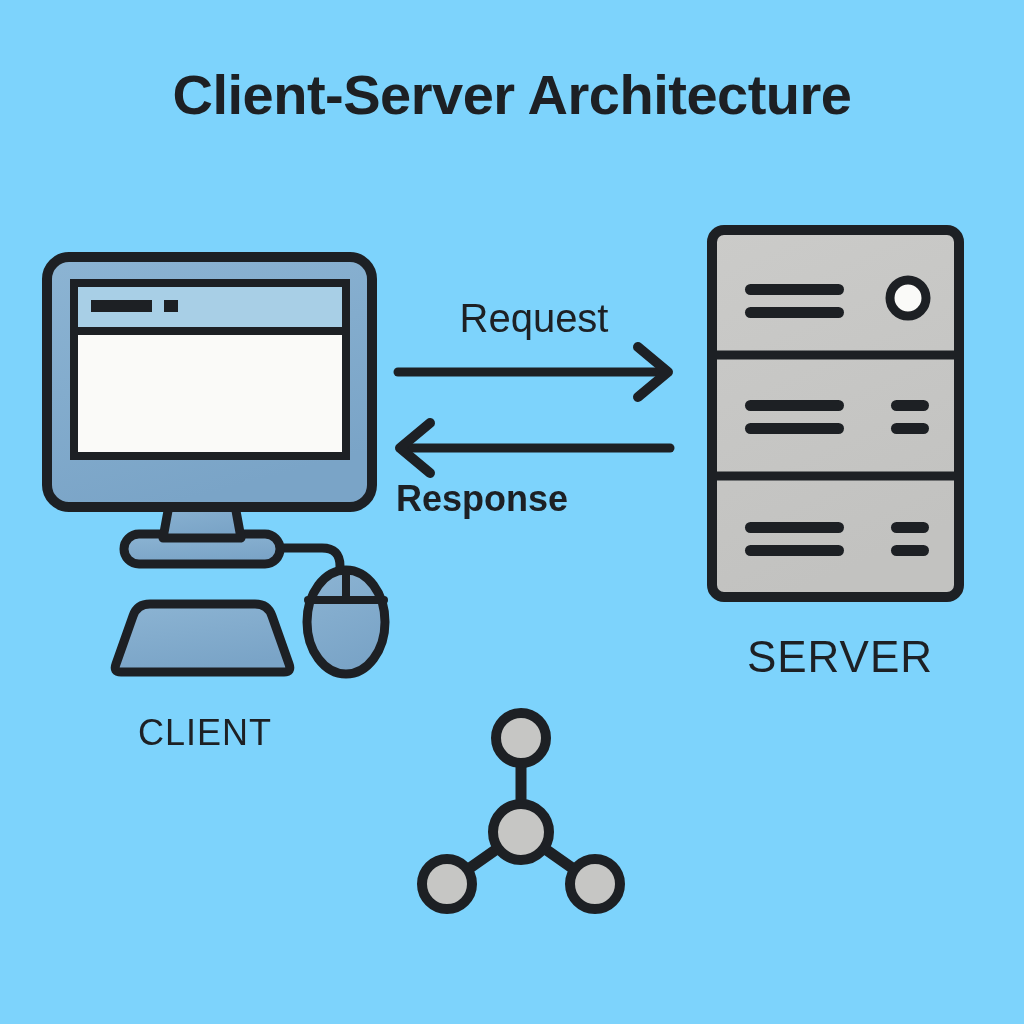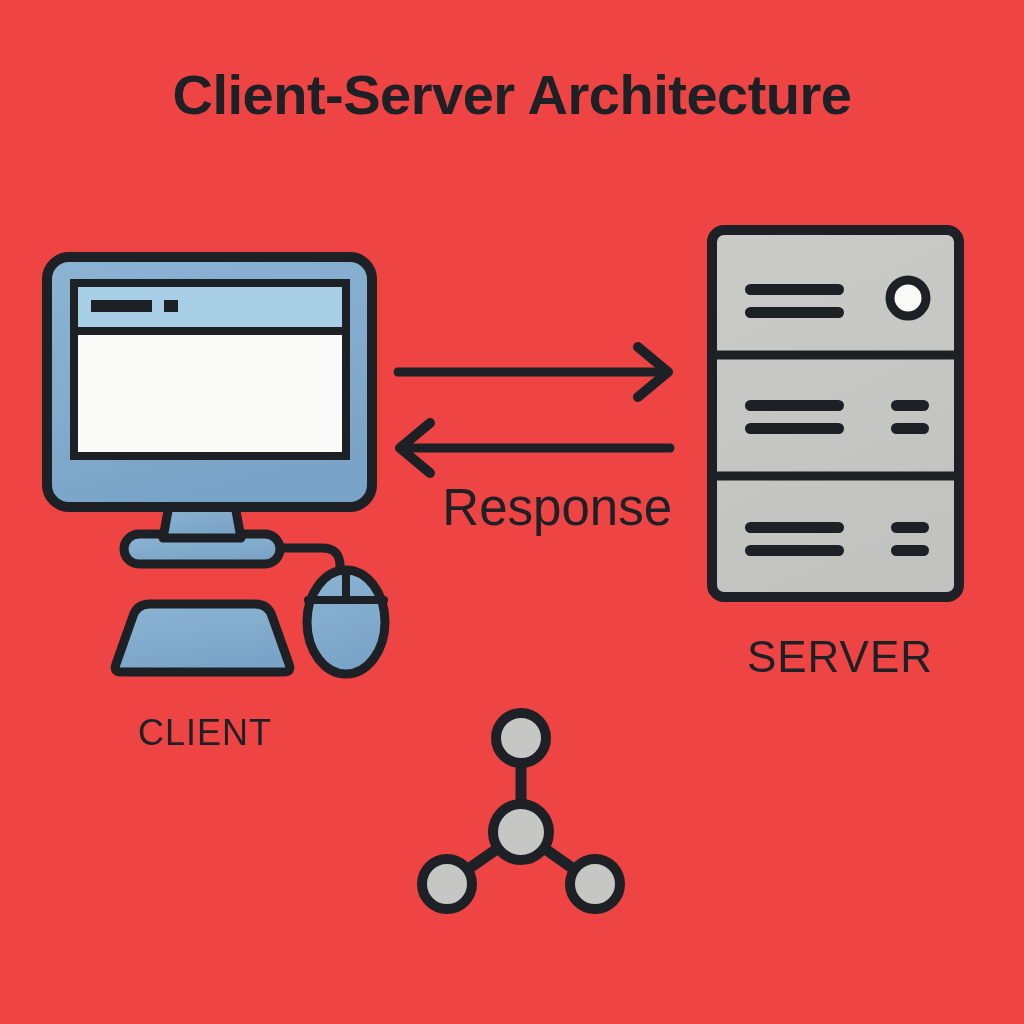--- a/index.html
+++ b/index.html
@@ -11,21 +11,21 @@
     width: 1024px;
     height: 1024px;
     background: #f4f3ef;
     font-family: "Liberation Sans", sans-serif;
     overflow: hidden;
   }
   #canvas {
     position: relative;
     width: 1024px;
     height: 1024px;
-    background: #ef4444;
+    background: #7dd3fc;
   }
   #diagram-svg {
     position: absolute;
     left: 0;
     top: 0;
     width: 1024px;
     height: 1024px;
     display: block;
   }
   .txt {
@@ -48,23 +48,23 @@
     top: 296px;
     width: 276px;
     text-align: center;
     font-size: 40px;
     font-weight: 400;
   }
   #response-label {
     left: 396px;
     top: 478px;
     width: 276px;
-    text-align: right;
-    font-size: 51px;
-    font-weight: 400;
+    text-align: left;
+    font-size: 36px;
+    font-weight: 700;
   }
   #client-label {
     left: 40px;
     top: 712px;
     width: 330px;
     text-align: center;
     font-size: 36px;
     font-weight: 400;
     letter-spacing: 1px;
   }
@@ -166,20 +166,21 @@
       <line x1="521" y1="832" x2="595" y2="884" stroke="#1d2024" stroke-width="11" stroke-linecap="round"></line>
       <circle cx="521" cy="738" r="25" fill="#c6c6c4" stroke="#1d2024" stroke-width="10"></circle>
       <circle cx="521" cy="832" r="28" fill="#c6c6c4" stroke="#1d2024" stroke-width="10"></circle>
       <circle cx="447" cy="884" r="25" fill="#c6c6c4" stroke="#1d2024" stroke-width="10"></circle>
       <circle cx="595" cy="884" r="25" fill="#c6c6c4" stroke="#1d2024" stroke-width="10"></circle>
     </g>
   </svg>
 
   <div class="txt" id="page-title">Client-Server Architecture</div>
 
+  <div class="txt" id="request-label">Request</div>
 
   <div class="txt" id="response-label">Response</div>
 
   <div class="txt" id="client-label">CLIENT</div>
 
   <div class="txt" id="server-label">SERVER</div>
 
 </div>
 
 </body></html>

